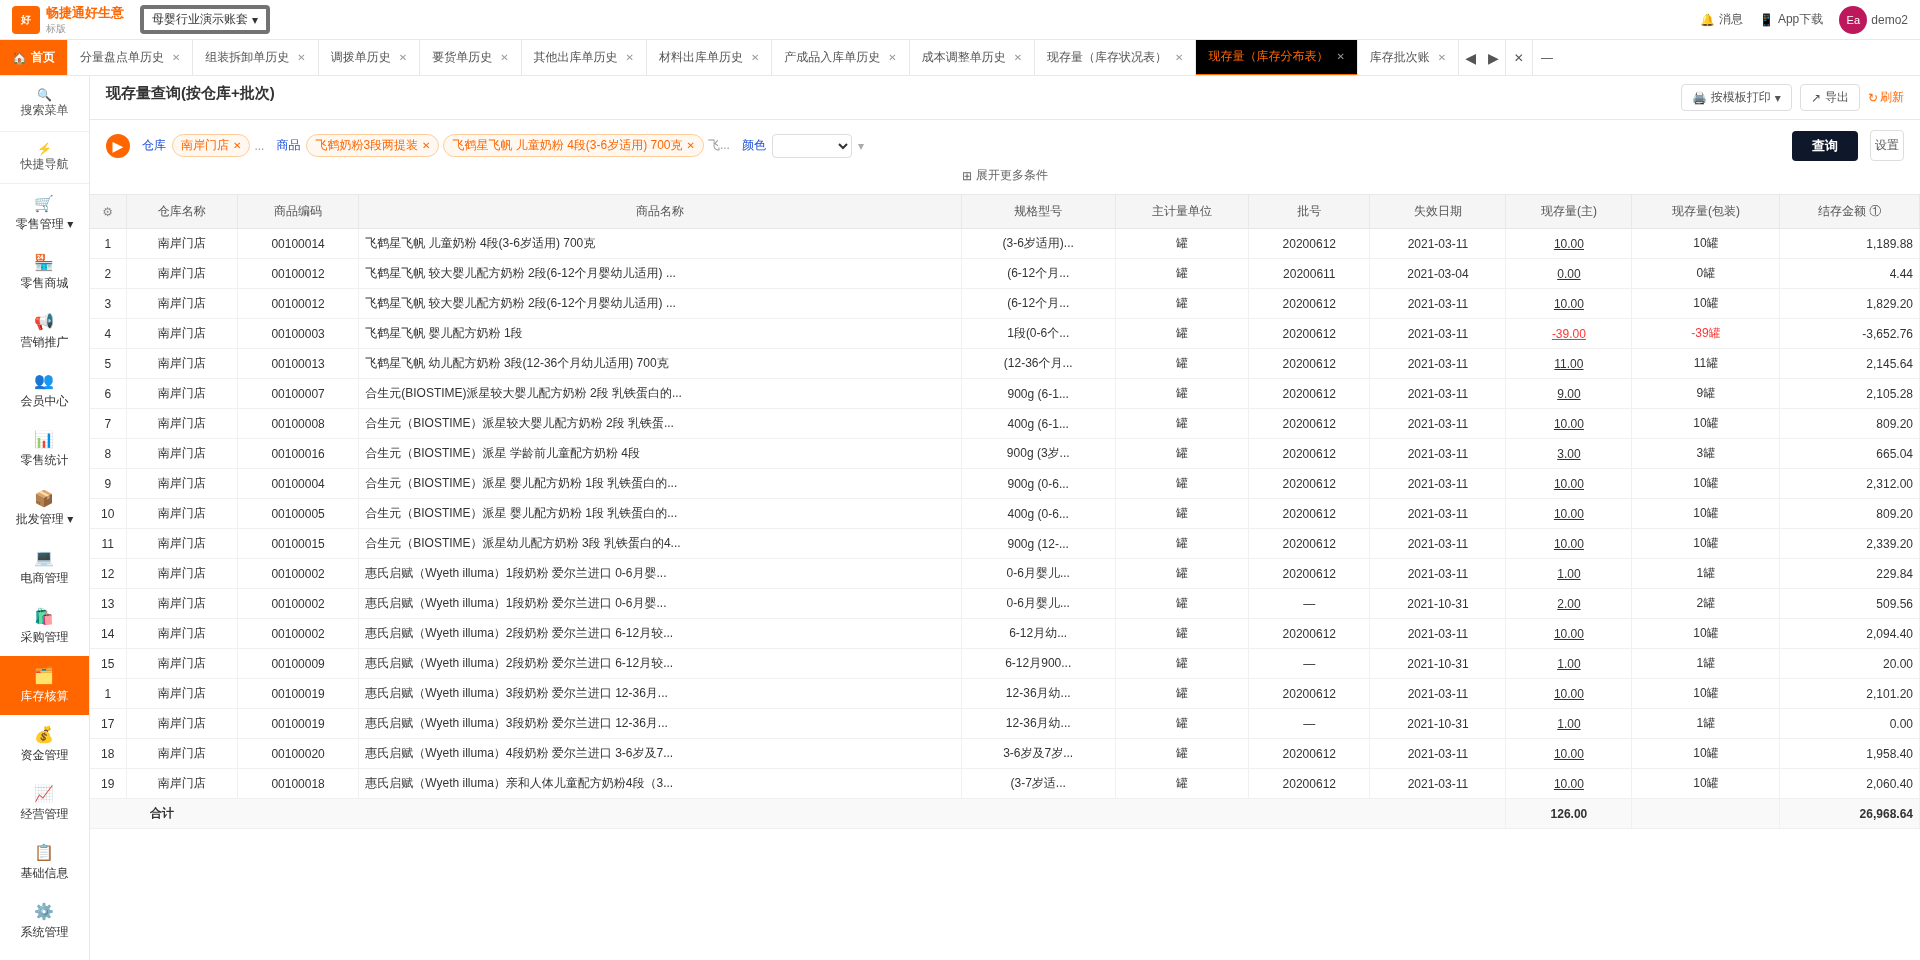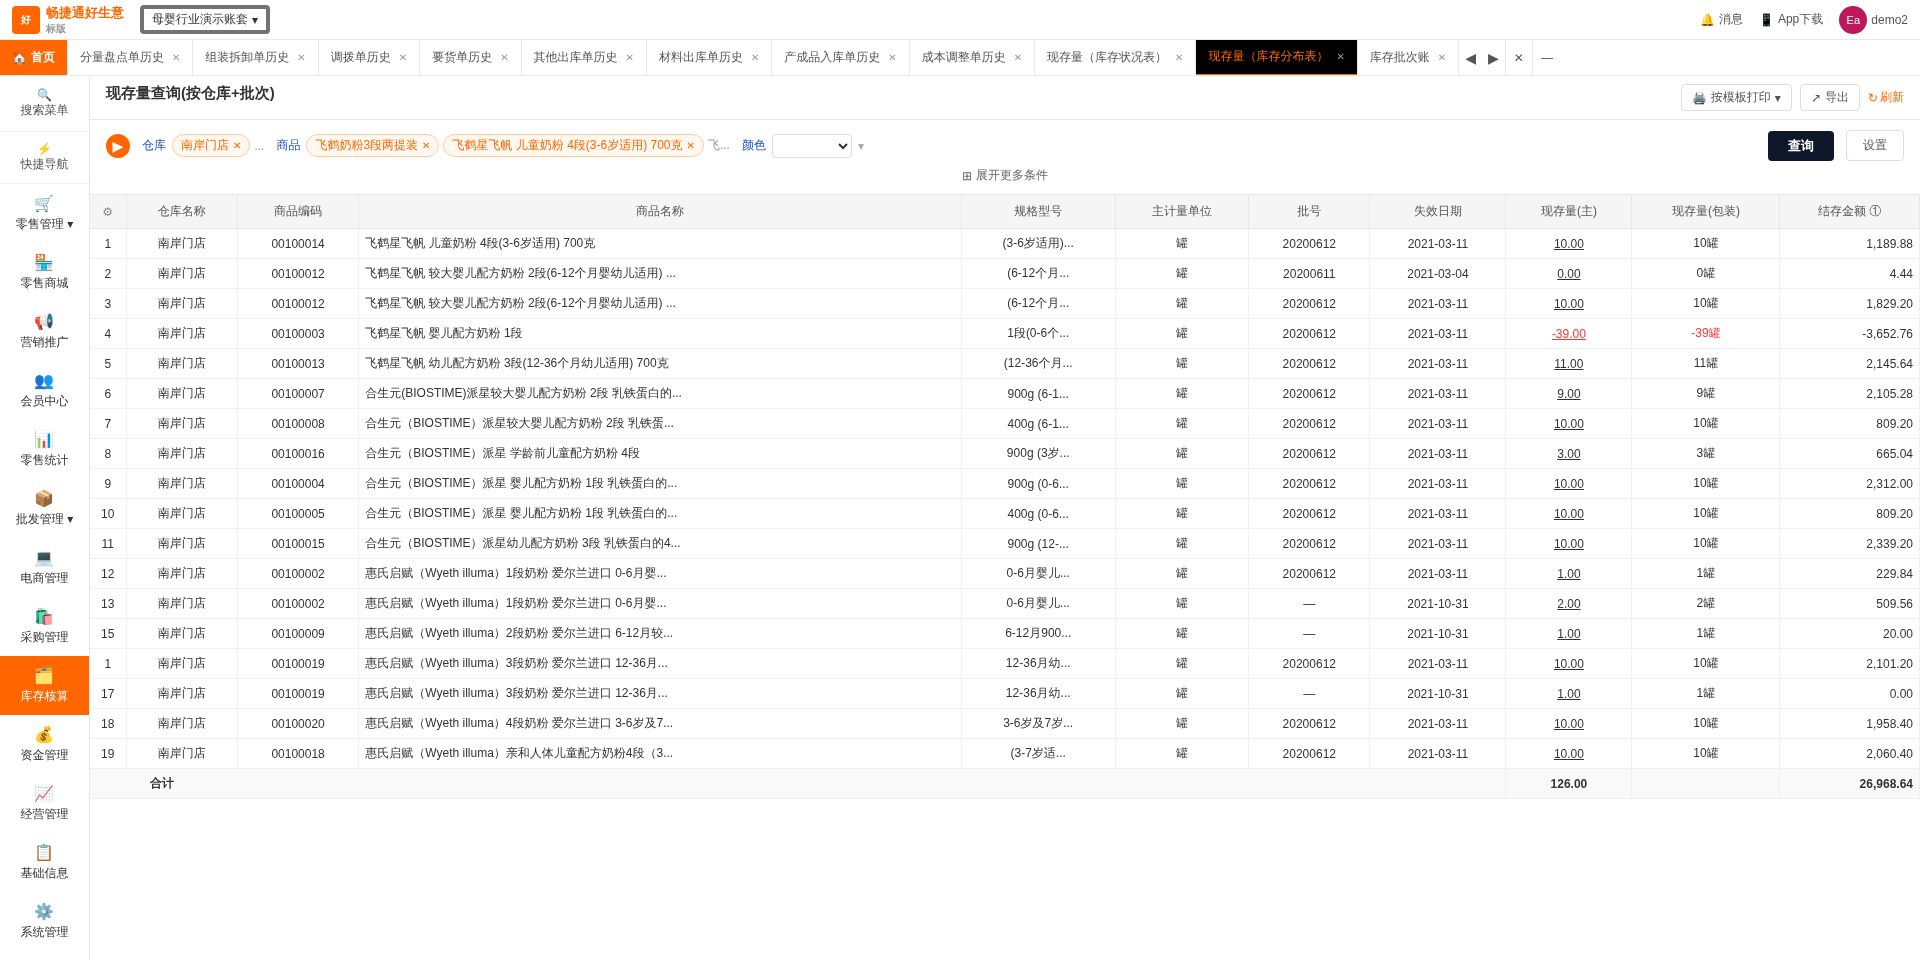--- a/index.html
+++ b/index.html
@@ -110,21 +110,21 @@
       width: 24px; height: 24px; background: #ff6600; border-radius: 50%;
       display: flex; align-items: center; justify-content: center;
       cursor: pointer; color: #fff; font-size: 14px; flex-shrink: 0;
     }
     .query-btn {
       background: #0f172a; color: #fff; border: none; border-radius: 4px;
       padding: 6px 20px; cursor: pointer; font-size: 13px; font-weight: bold;
     }
     .settings-btn {
       background: #fff; color: #555; border: 1px solid #ddd; border-radius: 4px;
-      padding: 6px 16px; cursor: pointer; font-size: 12px;
+      padding: 6px 4px; cursor: pointer; font-size: 12px;
     }
 
     
     .table-container { flex: 1; overflow: auto; background: #fff; }
     table { width: 100%; border-collapse: collapse; font-size: 12px; }
     thead tr { background: #f5f5f5; }
     th {
       padding: 8px 6px; text-align: center; color: #555;
       border-bottom: 1px solid #e8e8e8; border-right: 1px solid #e8e8e8;
       font-weight: normal; white-space: nowrap; position: sticky; top: 0; background: #f5f5f5; z-index: 1;
@@ -143,21 +143,21 @@
     .settings-icon { color: #888; cursor: pointer; }
   </style>
 </head>
 <body>
 
 <div class="top-bar">
   <div class="logo">
     <div class="logo-icon">好</div>
     <div>
       <div>畅捷通好生意</div>
-      <div style="font-size:10px;color:#999;font-weight:bold;">标版</div>
+      <div style="font-size:10px;color:#999;font-weight:normal;">标版</div>
     </div>
   </div>
   <div class="top-selector">
     <span>母婴行业演示账套</span>
     <span>▾</span>
   </div>
   <div class="top-right">
     <div class="top-right-item">
       <span>🔔</span>
       <span>消息</span>
@@ -554,20 +554,33 @@
       <td class="left">惠氏启赋（Wyeth illuma）1段奶粉 爱尔兰进口 0-6月婴...</td>
       <td>0-6月婴儿...</td>
       <td>罐</td>
       <td>—</td>
       <td>2021-10-31</td>
       <td><span class="underline">2.00</span></td>
       <td>2罐</td>
       <td class="right">509.56</td>
     </tr>
             <tr>
+      <td>14</td>
+      <td>南岸门店</td>
+      <td>00100002</td>
+      <td class="left">惠氏启赋（Wyeth illuma）2段奶粉 爱尔兰进口 6-12月较...</td>
+      <td>6-12月幼...</td>
+      <td>罐</td>
+      <td>20200612</td>
+      <td>2021-03-11</td>
+      <td><span class="underline">10.00</span></td>
+      <td>10罐</td>
+      <td class="right">2,094.40</td>
+    </tr>
+            <tr>
       <td>15</td>
       <td>南岸门店</td>
       <td>00100009</td>
       <td class="left">惠氏启赋（Wyeth illuma）2段奶粉 爱尔兰进口 6-12月较...</td>
       <td>6-12月900...</td>
       <td>罐</td>
       <td>—</td>
       <td>2021-10-31</td>
       <td><span class="underline">1.00</span></td>
       <td>1罐</td>

